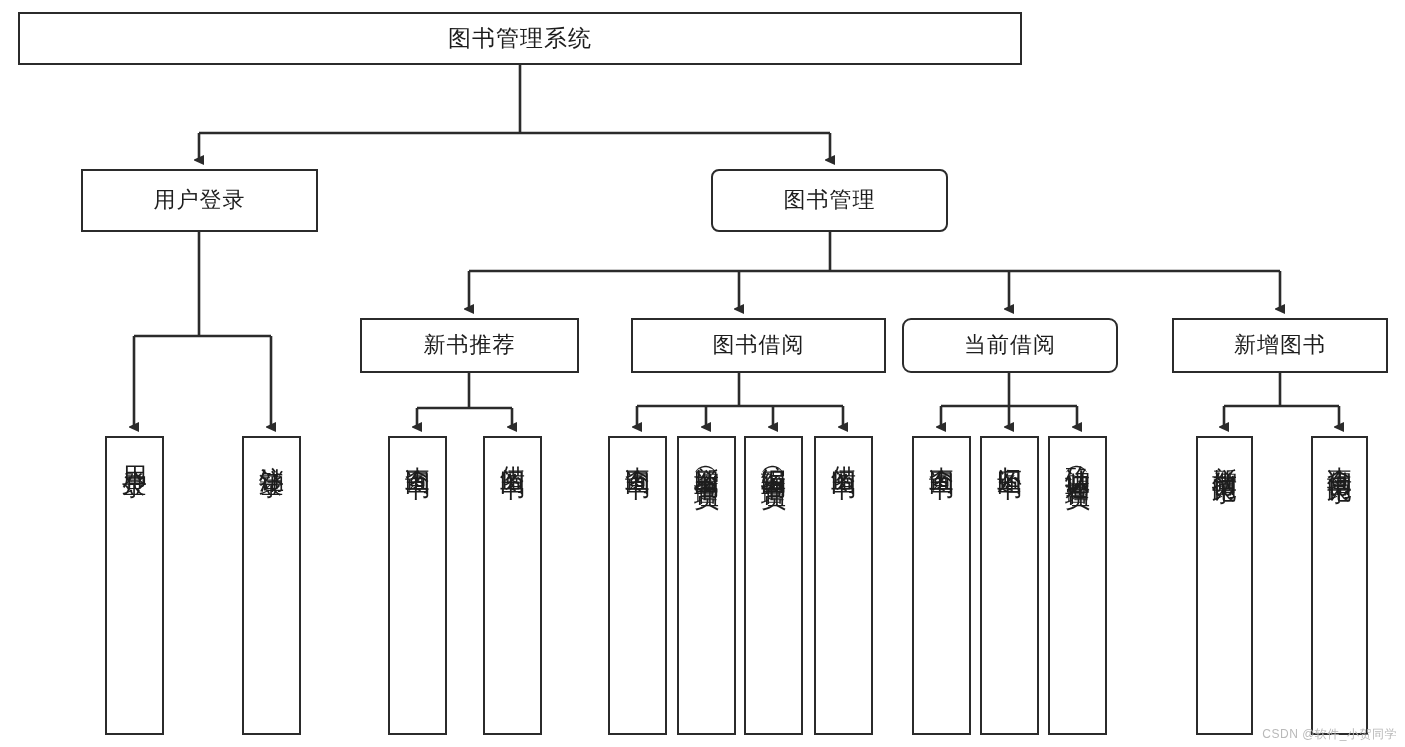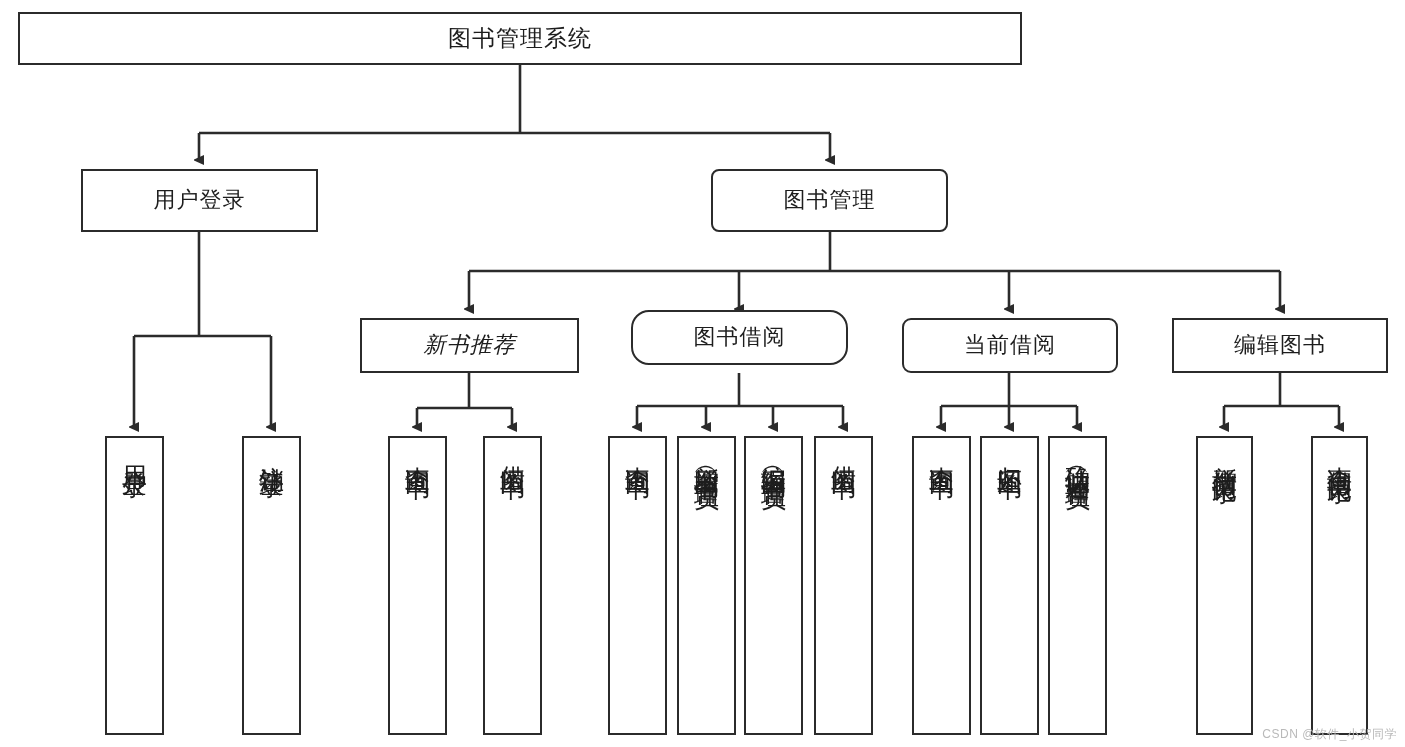--- a/index.html
+++ b/index.html
@@ -135,34 +135,34 @@
   </div>
 
   <div class="node h" style="left:81px; top:169px; width:237px; height:63px;">
     <span class="lbl">用户登录</span>
   </div>
 
   <div class="node h" style="left:711px; top:169px; width:237px; height:63px;border-radius:8px;">
     <span class="lbl">图书管理</span>
   </div>
 
-  <div class="node h" style="left:360px; top:318px; width:219px; height:55px;font-style:italic;">
+  <div class="node h" style="left:360px; top:318px; width:219px; height:55px;">
     <span class="lbl">新书推荐</span>
   </div>
 
-  <div class="node h" style="left:631px; top:310px; width:217px; height:55px;border-radius:18px;">
+  <div class="node h" style="left:631px; top:318px; width:255px; height:55px;">
     <span class="lbl">图书借阅</span>
   </div>
 
   <div class="node h" style="left:902px; top:318px; width:216px; height:55px;border-radius:9px;">
     <span class="lbl">当前借阅</span>
   </div>
 
   <div class="node h" style="left:1172px; top:318px; width:216px; height:55px;">
-    <span class="lbl">编辑图书</span>
+    <span class="lbl">新增图书</span>
   </div>
 
   <div class="node v" style="left:105px; top:436px; width:59px; height:299px;">
     <span class="lbl">用户登录</span>
   </div>
 
   <div class="node v" style="left:242px; top:436px; width:59px; height:299px;">
     <span class="lbl">注销登录</span>
   </div>
 

